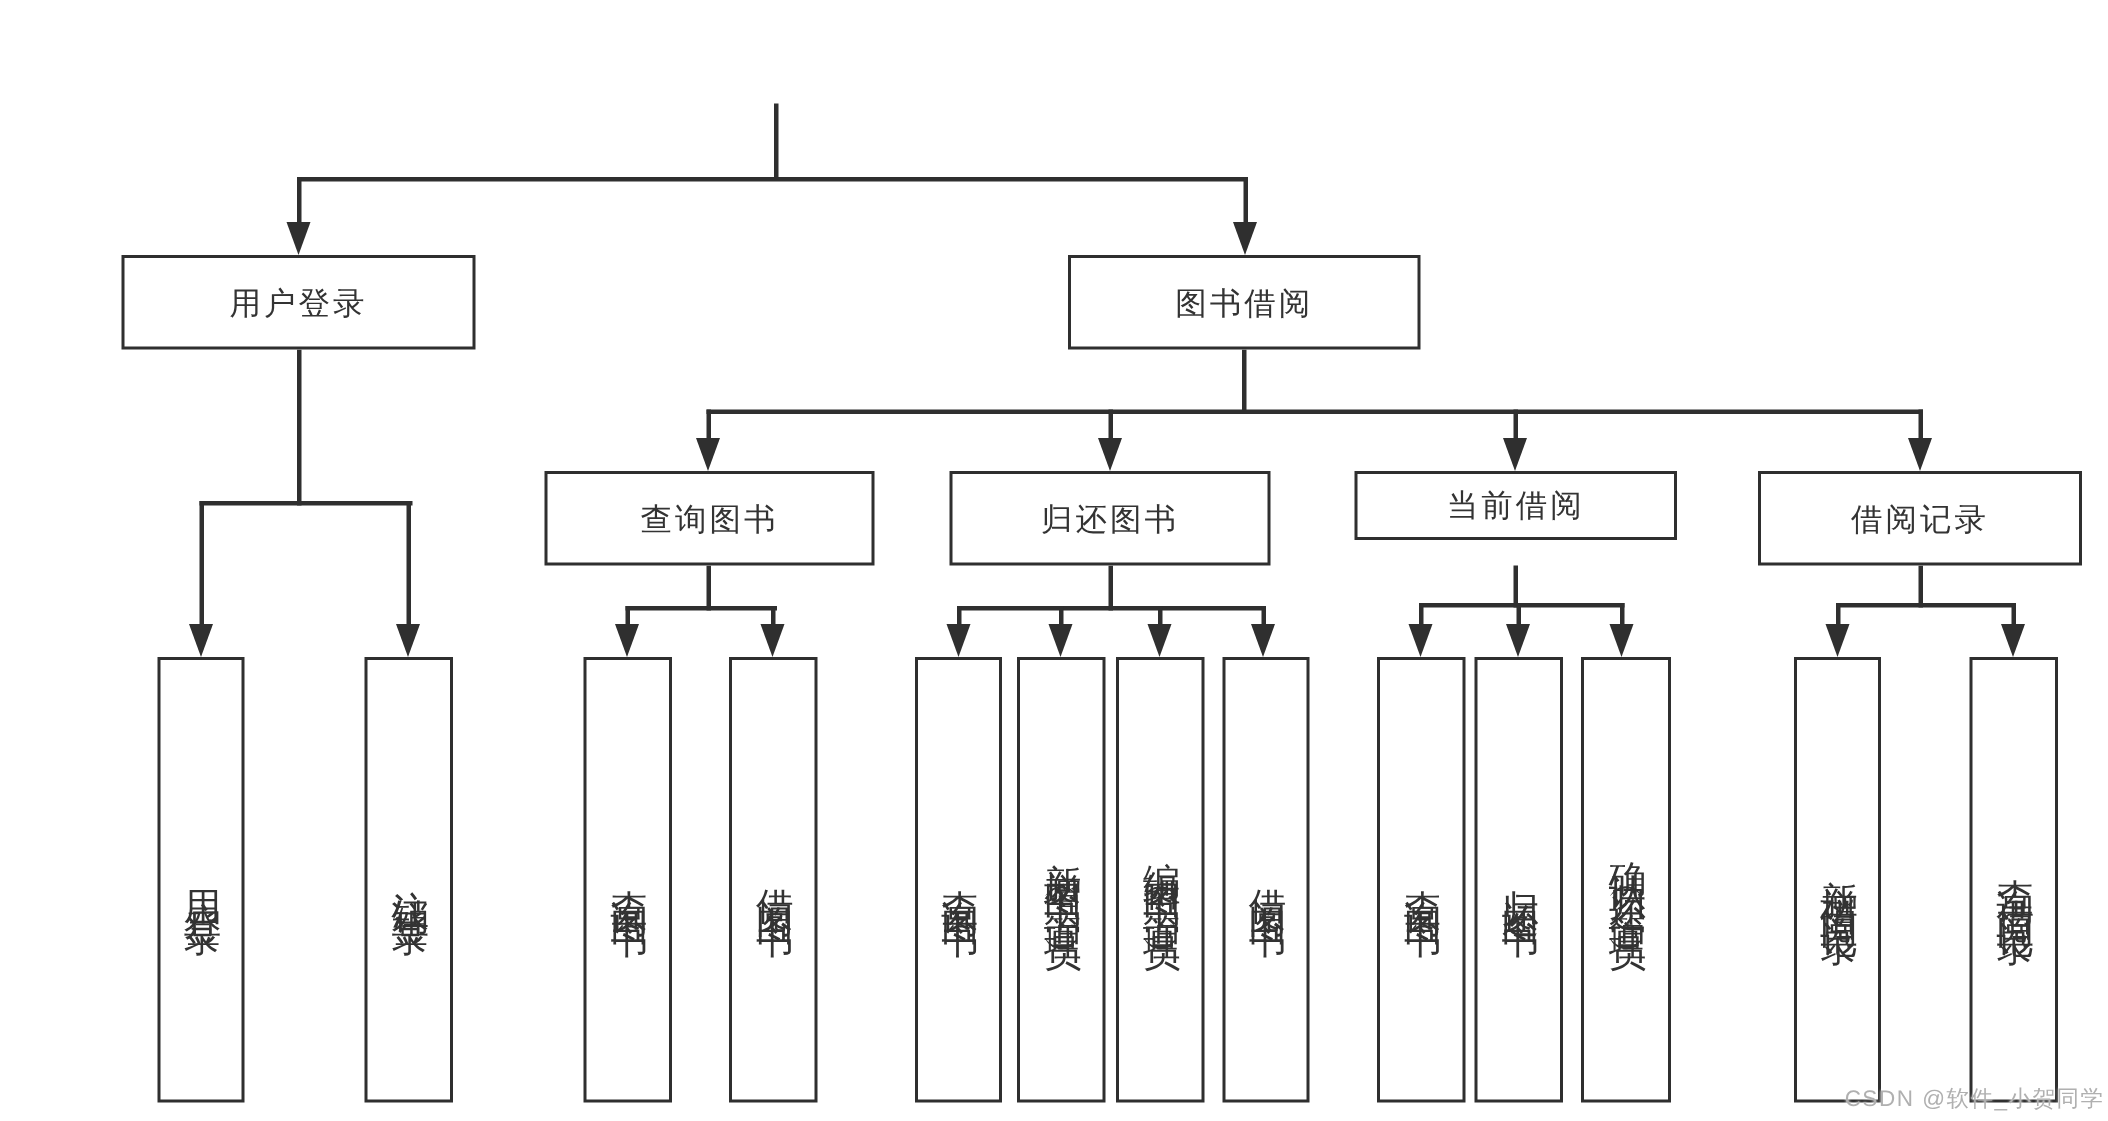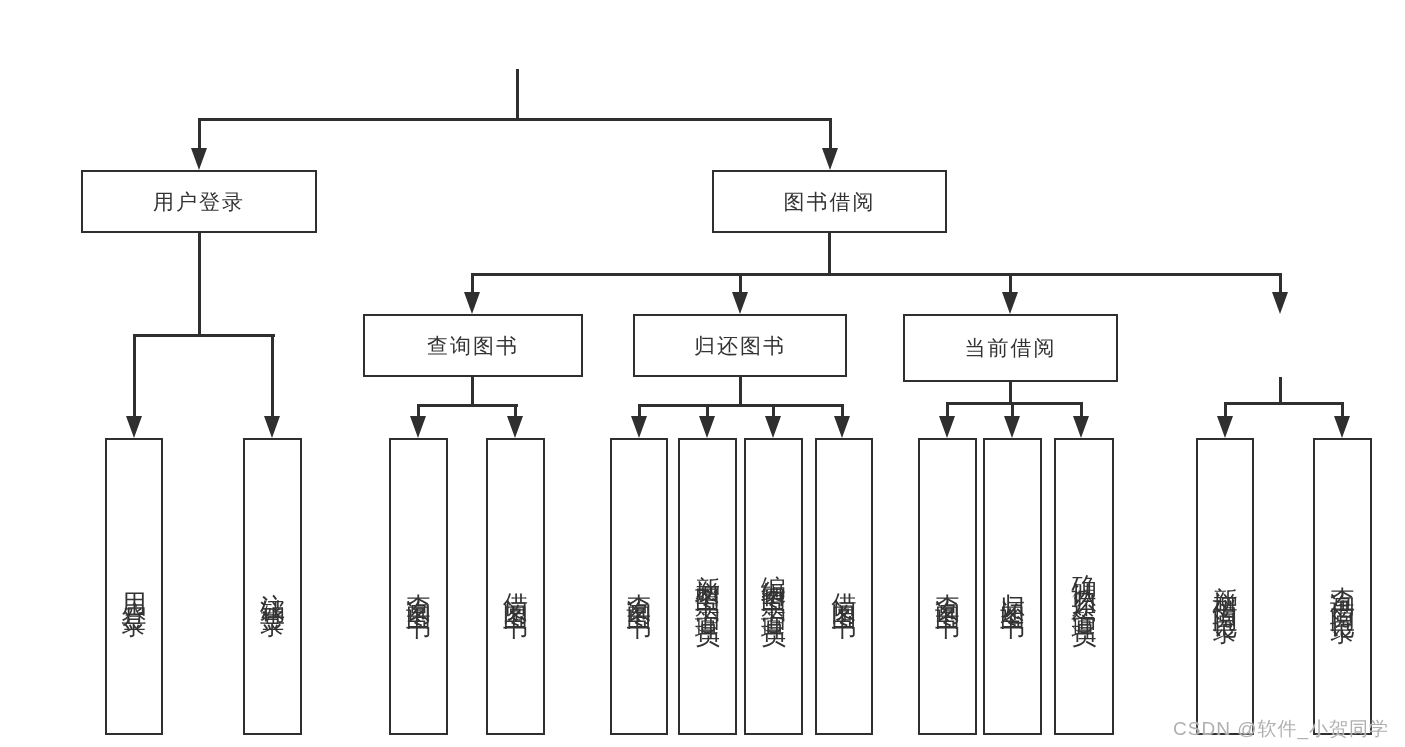--- a/index.html
+++ b/index.html
@@ -59,23 +59,23 @@
   .arrowhead {
     position: absolute;
     width: 0; height: 0;
     border-left: 8px solid transparent;
     border-right: 8px solid transparent;
     border-top: 22px solid var(--line);
     z-index: 1;
   }
   .watermark {
     position: absolute;
-    right: 16px;
+    right: 2px;
     bottom: 5px;
-    font-size: 19px;
+    font-size: 15px;
     letter-spacing: 1px;
     color: var(--watermark);
     z-index: 5;
     text-shadow: 0 0 2px var(--background);
   }
 </style>
 </head>
 <body>
 
 <div class="stage">
@@ -112,22 +112,25 @@
   <div class="arrowhead" style="left:1002px; top:292px;"></div>
   <div class="vline" style="left:1279px; top:273px; height:21px;"></div>
   <div class="arrowhead" style="left:1272px; top:292px;"></div>
 
   <div class="hbox" style="left:363px; top:314px; width:220px; height:63px;">
     <span>查询图书</span>
   </div>
   <div class="hbox" style="left:633px; top:314px; width:214px; height:63px;">
     <span>归还图书</span>
   </div>
-  <div class="hbox" style="left:903px; top:314px; width:215px; height:68px;">
+  <div class="hbox" style="left:903px; top:314px; width:215px; height:46px;">
     <span>当前借阅</span>
+  </div>
+  <div class="hbox" style="left:1172px; top:314px; width:216px; height:63px;">
+    <span>借阅记录</span>
   </div>
 
   <div class="vline" style="left:471px; top:377px; height:30px;"></div>
   <div class="hline" style="left:417px; top:404px; width:101px;"></div>
   <div class="vline" style="left:417px; top:404px; height:14px;"></div>
   <div class="arrowhead" style="left:410px; top:416px;"></div>
   <div class="vline" style="left:514px; top:404px; height:14px;"></div>
   <div class="arrowhead" style="left:507px; top:416px;"></div>
 
   <div class="vline" style="left:739px; top:377px; height:30px;"></div>

